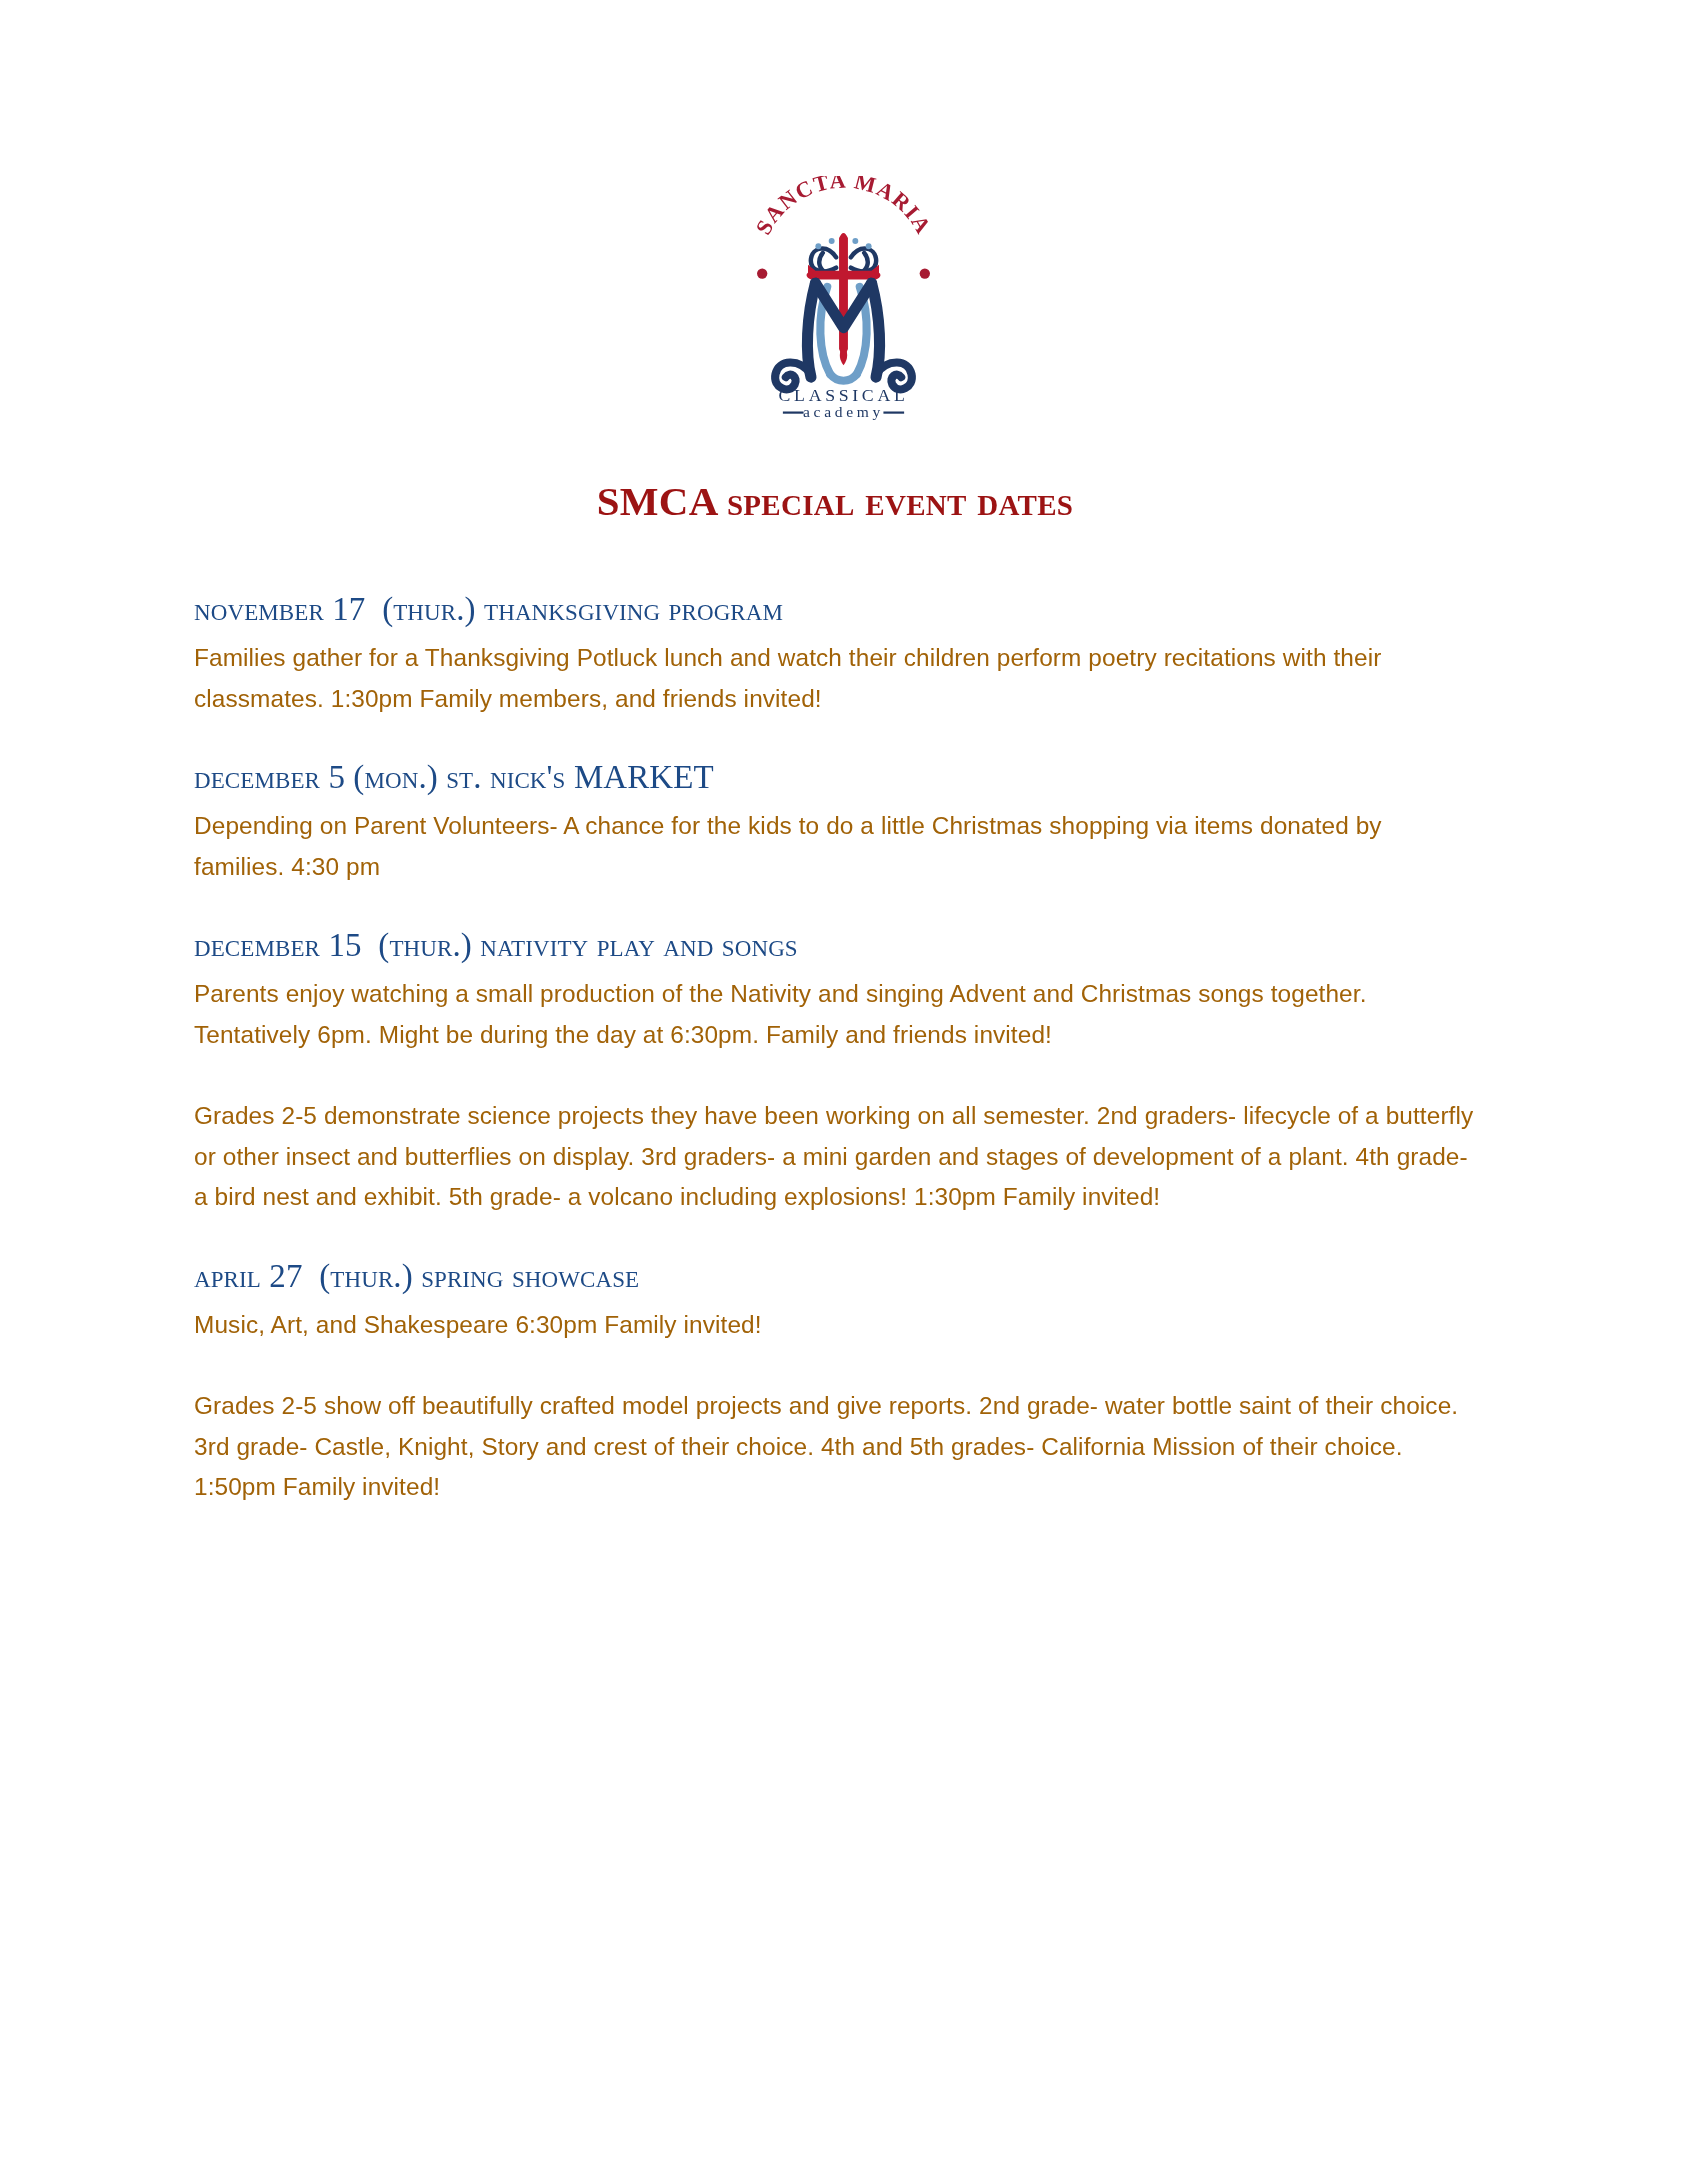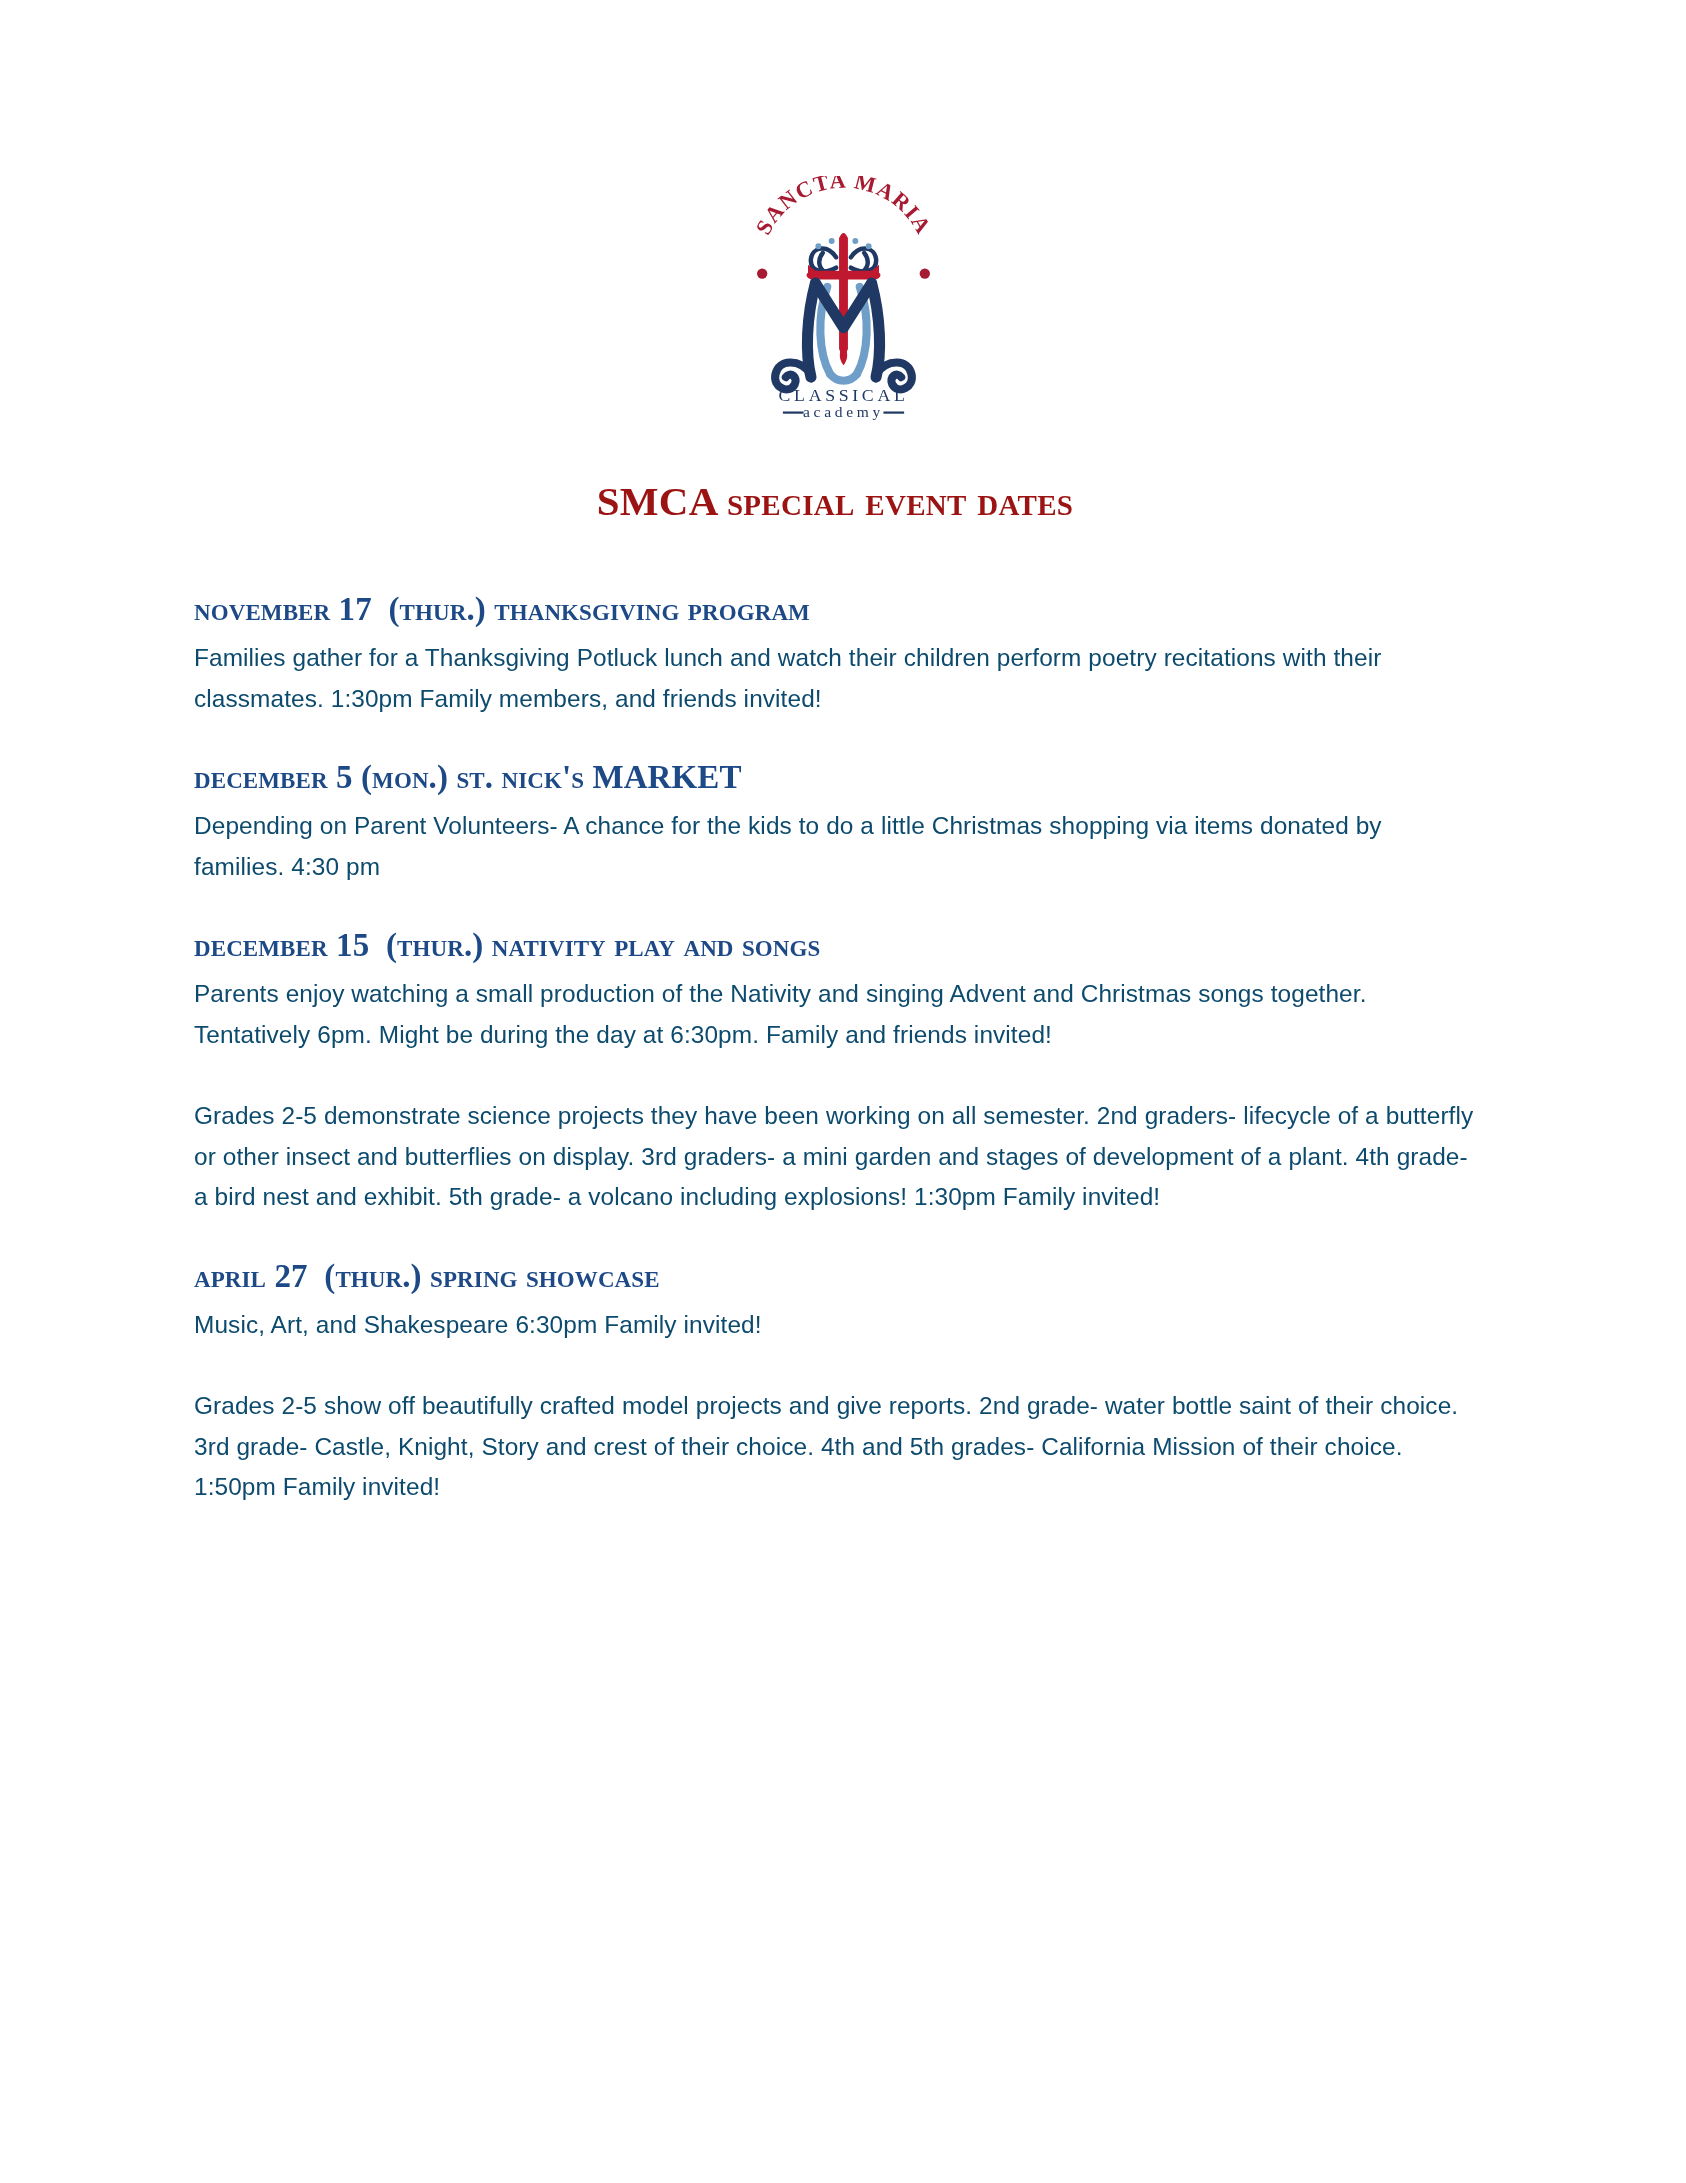--- a/index.html
+++ b/index.html
@@ -63,37 +63,37 @@
     left: 194px;
     top: 592px;
     width: 1302px;
   }
 
   .event { margin-bottom: 41px; }
   .event:last-child { margin-bottom: 0; }
 
   .event-heading {
     font-family: "Liberation Serif", "DejaVu Serif", serif;
-    font-weight: bold;
+    font-weight: normal;
     font-size: 33px;
     line-height: 1.08;
     color: #1d4a86;
     font-variant: small-caps;
     text-transform: lowercase;
     letter-spacing: 0.1px;
     margin: 0 0 10.4px 0;
     white-space: nowrap;
   }
   .event-heading .up { text-transform: uppercase; }
 
   .event-body {
     font-family: "Liberation Sans", "DejaVu Sans", sans-serif;
     font-size: 24.4px;
     line-height: 1.66;
-    color: #0c4a6e;
+    color: #a16207;
     margin: 0;
     letter-spacing: 0.1px;
     max-width: 1280px;
   }
 </style>
 </head>
 <body>
 
 <div class="page">
 

